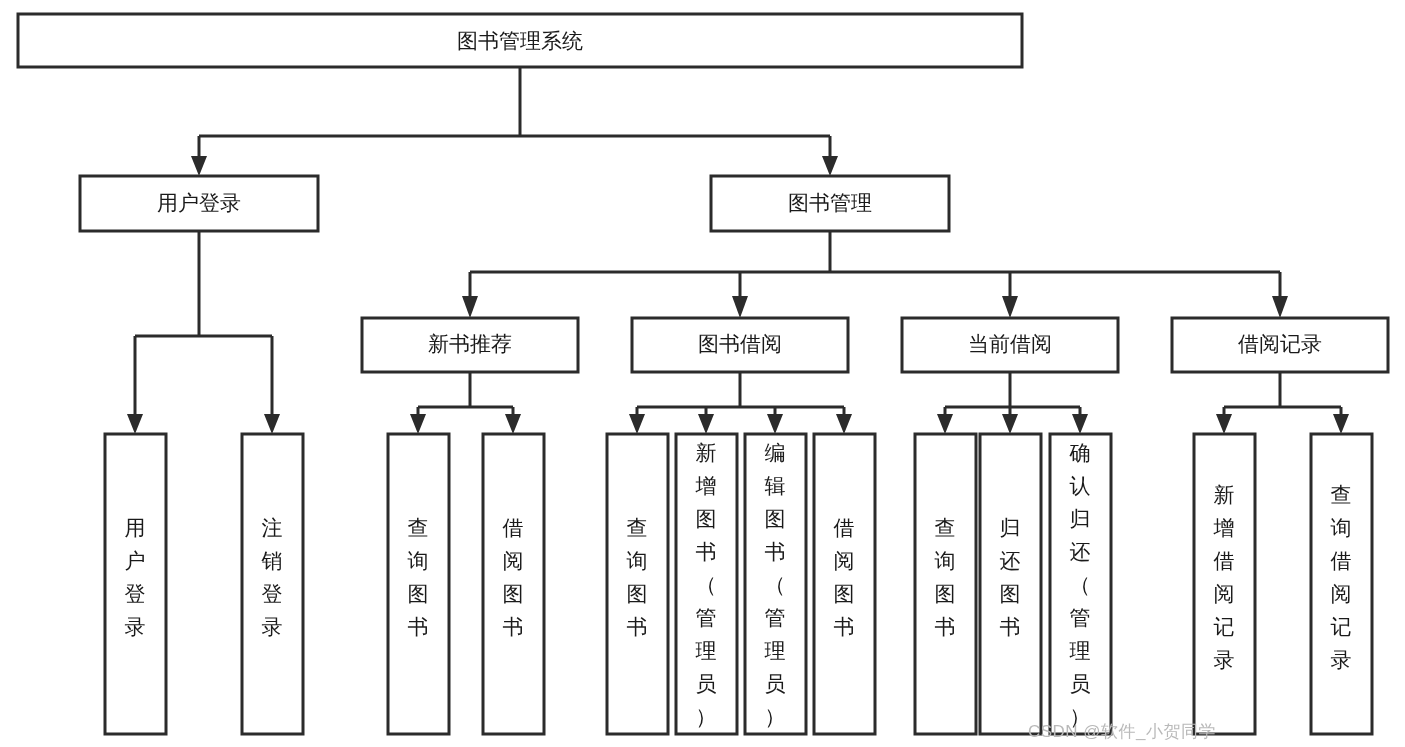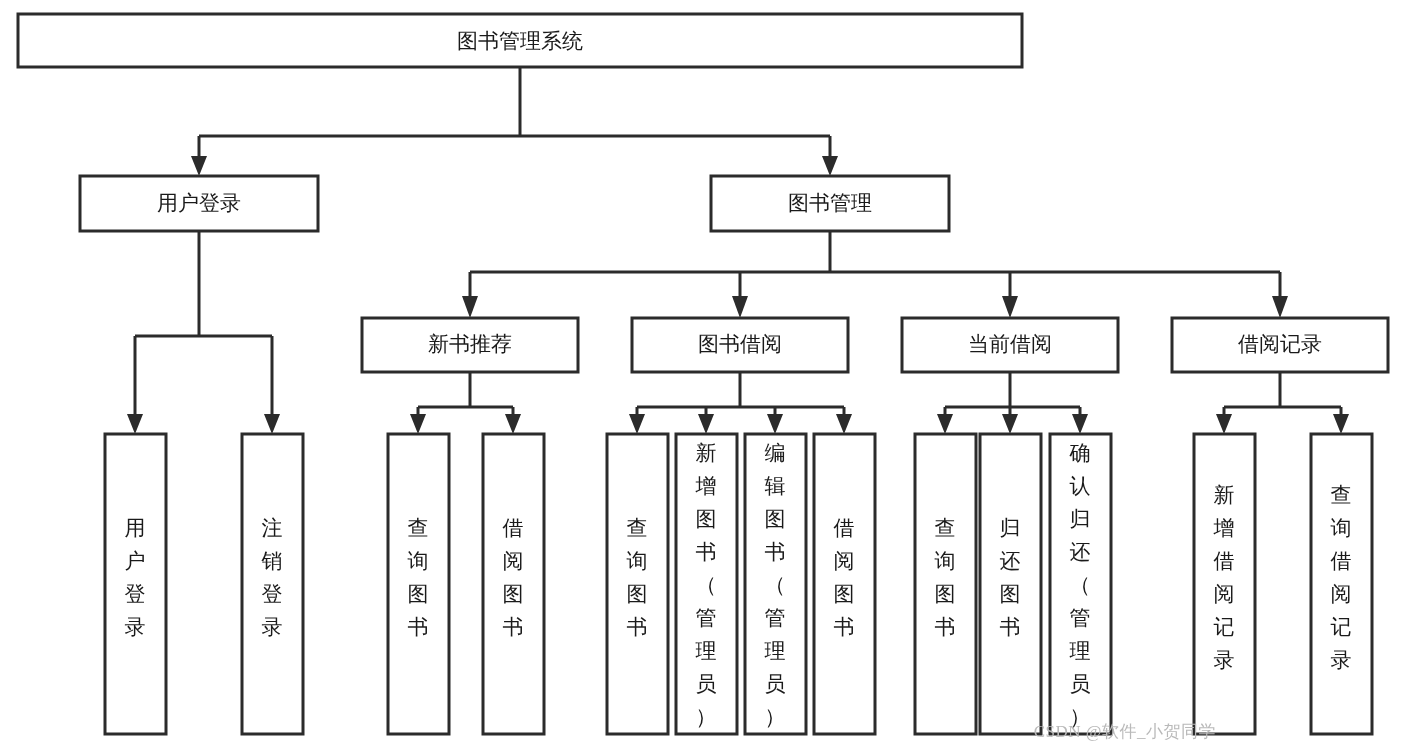--- a/index.html
+++ b/index.html
@@ -51,21 +51,21 @@
   .node-label-v {
     font-family: "Liberation Sans", "DejaVu Sans", sans-serif;
     font-size: 21px;
     fill: #1a1a1a;
     text-anchor: middle;
   }
   .watermark {
     position: absolute;
     right: 8px;
     bottom: 4px;
-    font-family: Liberation Serif, serif;
+    font-family: Liberation Sans, sans-serif;
     font-size: 17px;
     color: #b9b9b9;
     letter-spacing: 0.5px;
     white-space: nowrap;
     pointer-events: none;
   }
 </style>
 </head>
 <body>
 

